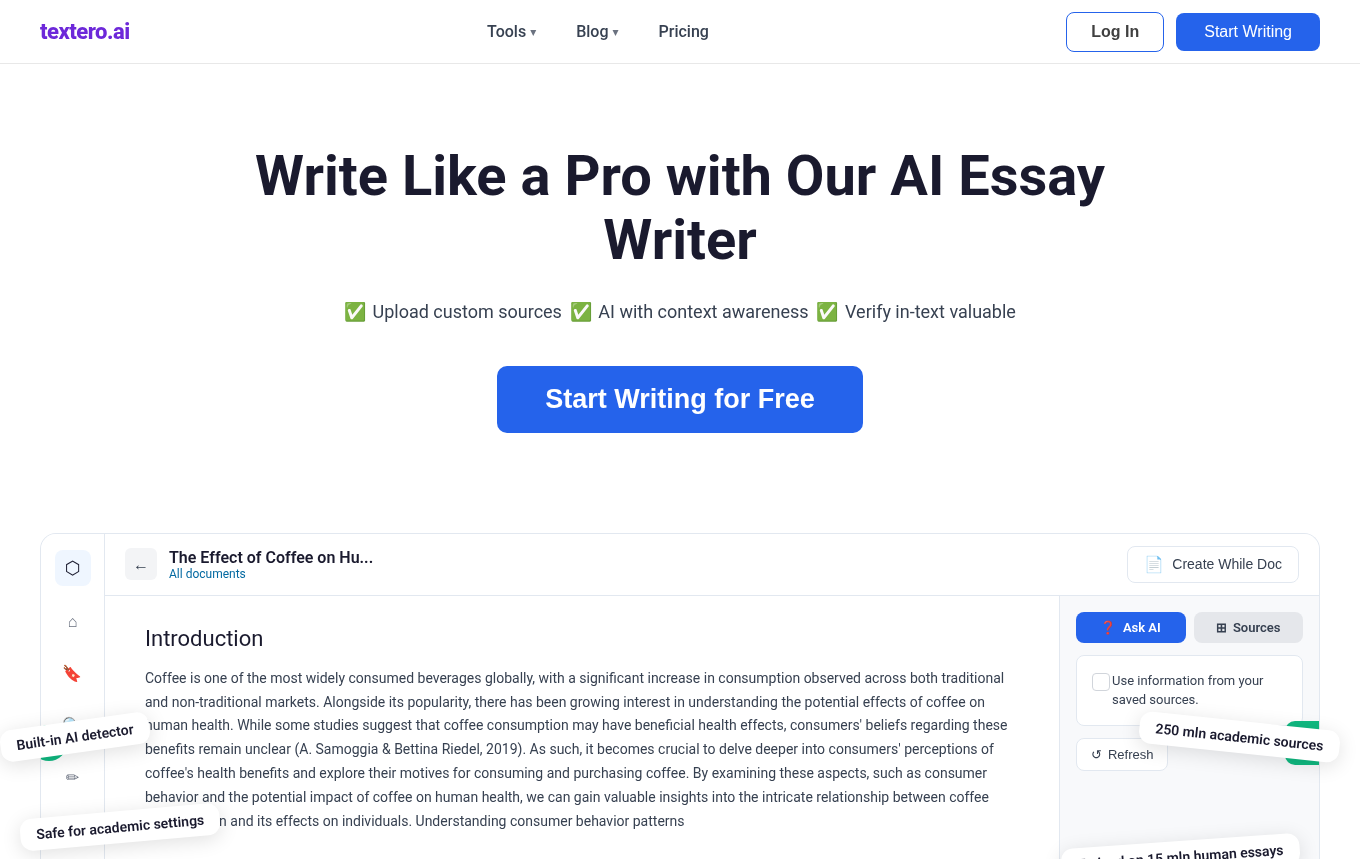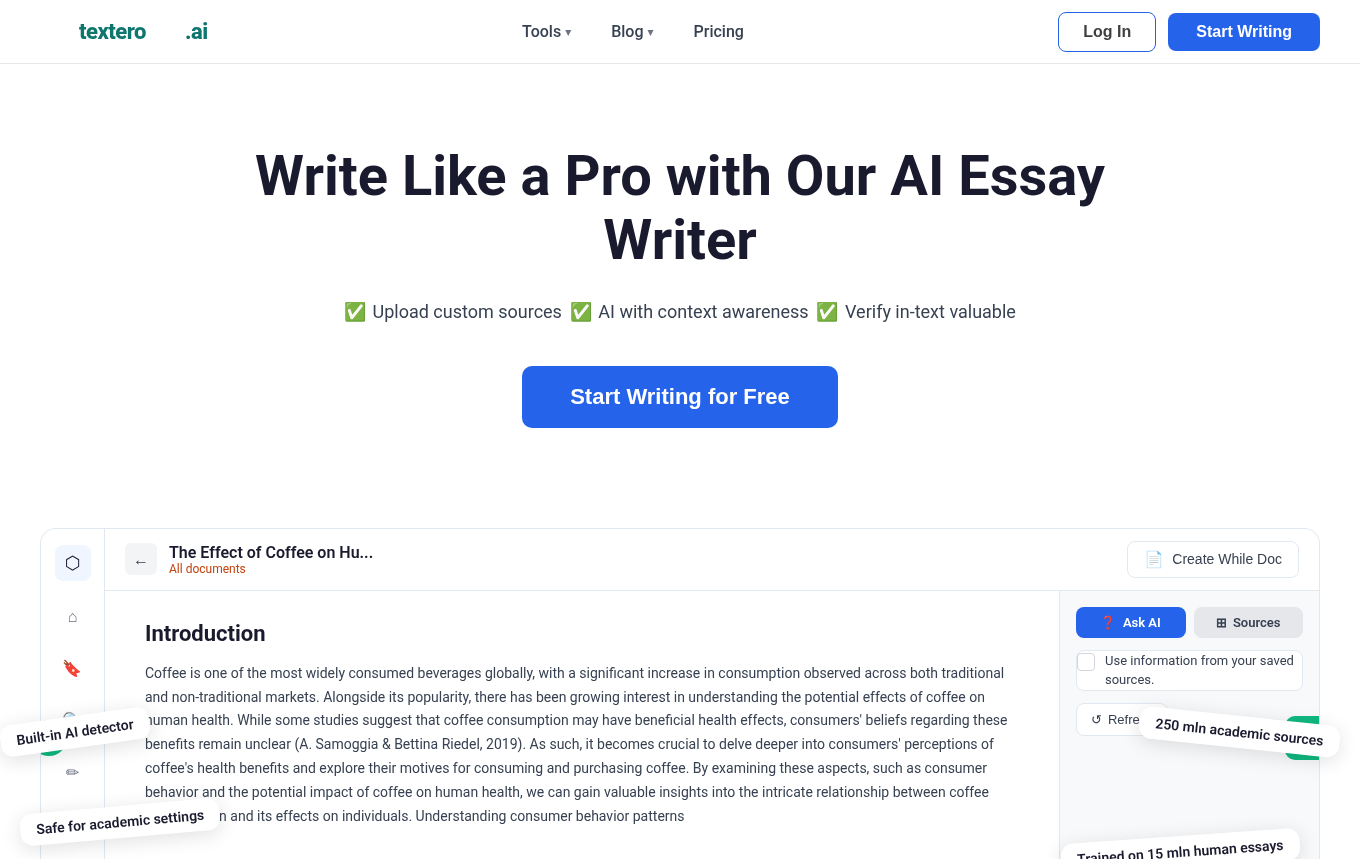--- a/index.html
+++ b/index.html
@@ -37,22 +37,21 @@
     }
 
     .logo-text {
       font-size: 22px;
       font-weight: 800;
       color: #1a1a2e;
       letter-spacing: -0.5px;
     }
 
     .logo-text span {
-      color: #0f766e;
-      margin-left: 39px;
+      color: #6d28d9;
     }
 
     .logo-dot {
       color: #2563eb;
     }
 
     .nav-center {
       display: flex;
       align-items: center;
       gap: 8px;
@@ -94,21 +93,21 @@
       cursor: pointer;
     }
 
     .btn-start {
       padding: 10px 28px;
       border: none;
       border-radius: 8px;
       background: #2563eb;
       color: #fff;
       font-size: 16px;
-      font-weight: 700;
+      font-weight: 400;
       cursor: pointer;
     }
 
     
     .hero {
       display: flex;
       flex-direction: column;
       align-items: center;
       padding: 80px 40px 40px;
       text-align: center;
@@ -143,21 +142,21 @@
     .check-icon {
       font-size: 18px;
     }
 
     .btn-hero {
       padding: 18px 48px;
       background: #2563eb;
       color: #fff;
       border: none;
       border-radius: 10px;
-      font-size: 22px;
+      font-size: 27px;
       font-weight: 700;
       cursor: pointer;
       margin-bottom: 60px;
     }
 
     
     .app-preview {
       position: relative;
       width: 100%;
       max-width: 1360px;
@@ -246,21 +245,21 @@
     }
 
     .doc-title-area h3 {
       font-size: 16px;
       font-weight: 600;
       color: #1a1a2e;
     }
 
     .doc-subtitle {
       font-size: 12px;
-      color: #c2410c;
+      color: #0369a1;
     }
 
     .header-right {
       display: flex;
       align-items: center;
       gap: 12px;
     }
 
     .btn-google-doc {
       display: flex;
@@ -288,21 +287,21 @@
 
     .doc-content {
       flex: 1;
       padding: 30px 40px;
       background: #fff;
       overflow: hidden;
     }
 
     .doc-content h2 {
       font-size: 22px;
-      font-weight: 700;
+      font-weight: 400;
       color: #1a1a2e;
       margin-bottom: 16px;
     }
 
     .doc-content p {
       font-size: 14px;
       color: #374151;
       line-height: 1.7;
     }
 
@@ -341,24 +340,24 @@
     }
 
     .panel-tab.inactive {
       background: #e5e7eb;
       color: #374151;
     }
 
     .panel-option {
       display: flex;
       align-items: flex-start;
-      gap: 10px;
+      gap: 2px;
       background: #fff;
       border-radius: 8px;
-      padding: 0;
+      padding: 15px;
       border: 1px solid #e2e8f0;
     }
 
     .panel-checkbox {
       width: 18px;
       height: 18px;
       border: 1.5px solid #d1d5db;
       border-radius: 4px;
       flex-shrink: 0;
       margin-top: 2px;

